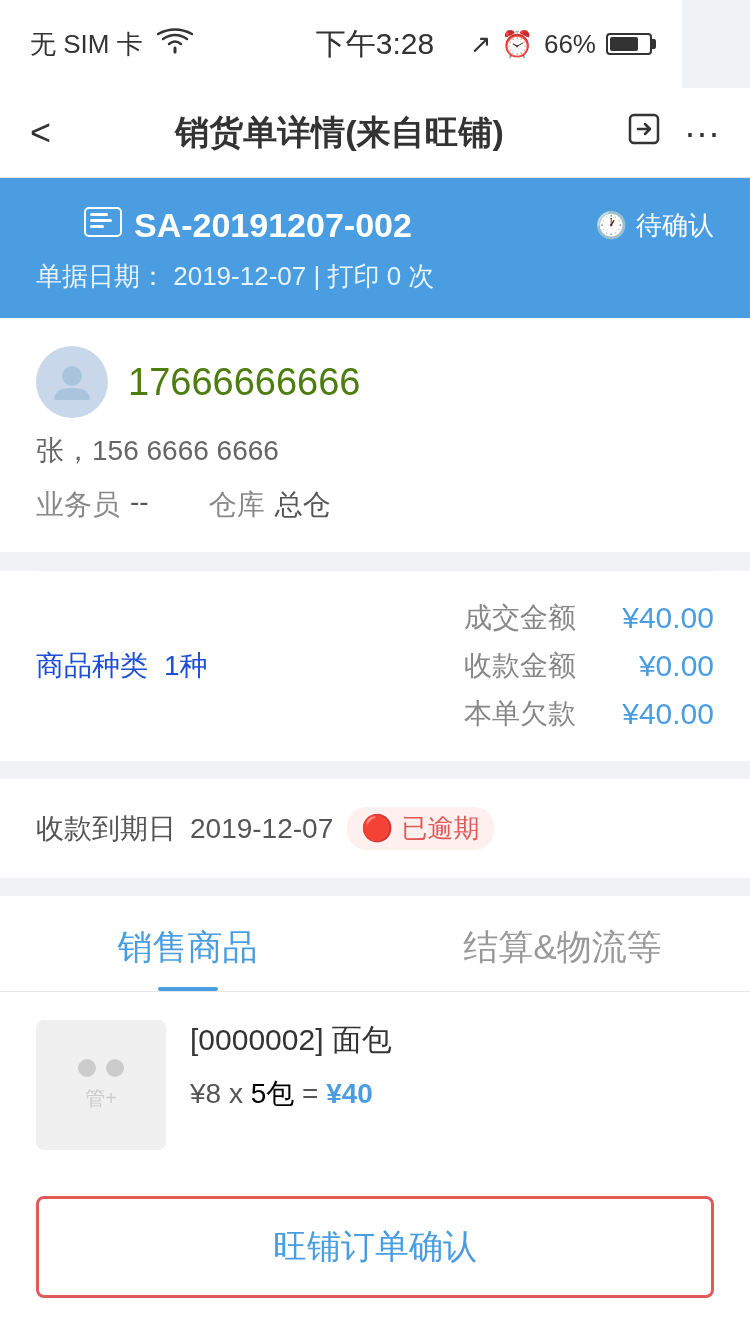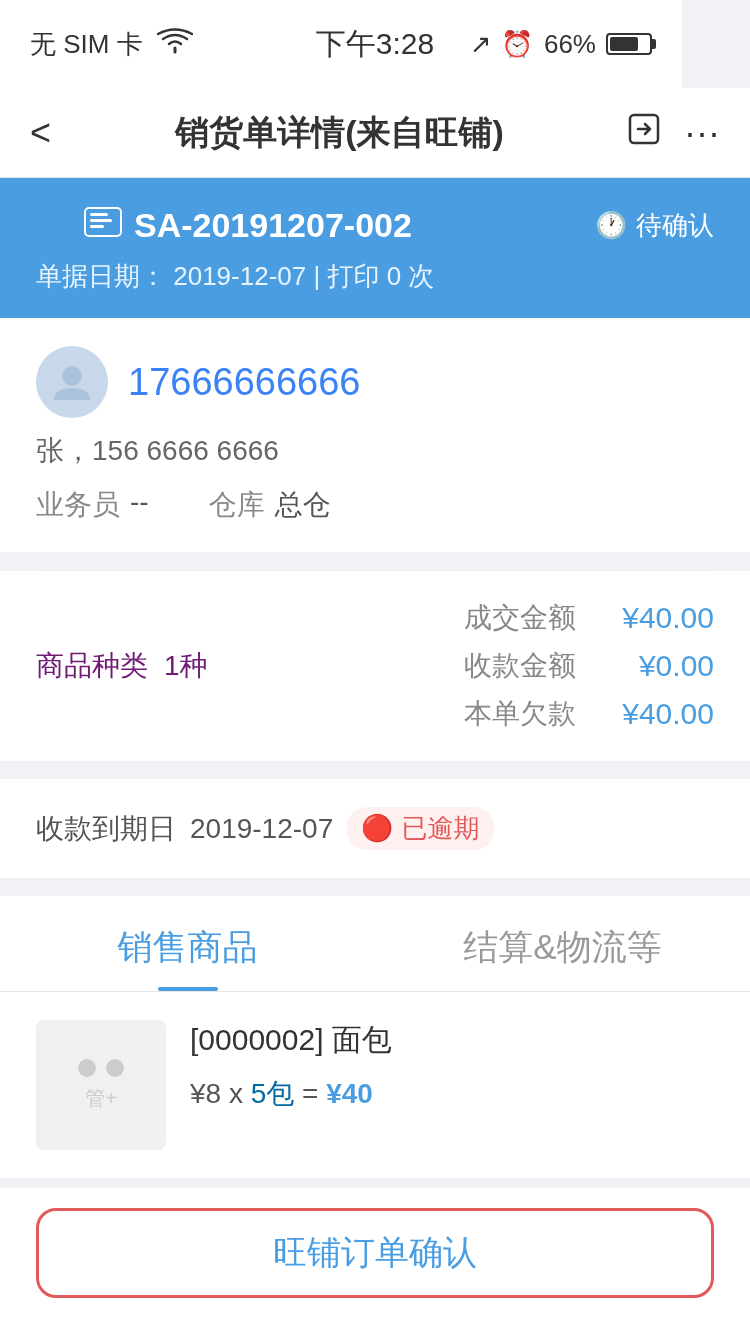--- a/index.html
+++ b/index.html
@@ -155,21 +155,21 @@
       display: flex;
       align-items: center;
       justify-content: center;
       font-size: 38px;
       color: #888;
       flex-shrink: 0;
     }
     .customer-phone {
       font-size: 38px;
       font-weight: 500;
-      color: #3b82f6;
+      color: #4d7c0f;
     }
     .customer-name {
       font-size: 28px;
       color: #666;
       margin-bottom: 16px;
     }
     .customer-meta {
       display: flex;
       align-items: center;
       gap: 60px;
@@ -195,21 +195,21 @@
       margin-bottom: 18px;
       display: flex;
       gap: 0;
     }
     .summary-left {
       flex: 1;
       display: flex;
       align-items: center;
       gap: 16px;
       font-size: 28px;
-      color: #701a75;
+      color: #1d4ed8;
       text-align: right;
     }
     .summary-right {
       display: flex;
       flex-direction: column;
       align-items: flex-end;
       gap: 10px;
     }
     .summary-row {
       display: flex;
@@ -319,43 +319,43 @@
     }
     .product-name {
       font-size: 30px;
       color: #333;
       margin-bottom: 14px;
     }
     .product-price-row {
       font-size: 28px;
       color: #555;
     }
-    .price-qty { color: #0369a1; }
+    .price-qty { color: #000000; }
     .price-total { color: #4a9de0; font-weight: 600; }
 
     
     .content-area {
       min-height: 240px;
       background: #f0f2f5;
     }
 
     
     .bottom-bar {
       position: fixed;
       bottom: 0;
       left: 0;
       width: 750px;
       padding: 20px 36px 36px;
       background: #fff;
     }
     .confirm-btn {
       width: 100%;
-      height: 90px;
+      height: 102px;
       border: 3px solid #e05a5a;
-      border-radius: 20px;
+      border-radius: 8px;
       background: #fff;
       color: #4a9de0;
       font-size: 34px;
       font-weight: 500;
       cursor: pointer;
       display: flex;
       align-items: center;
       justify-content: center;
     }
   </style>

